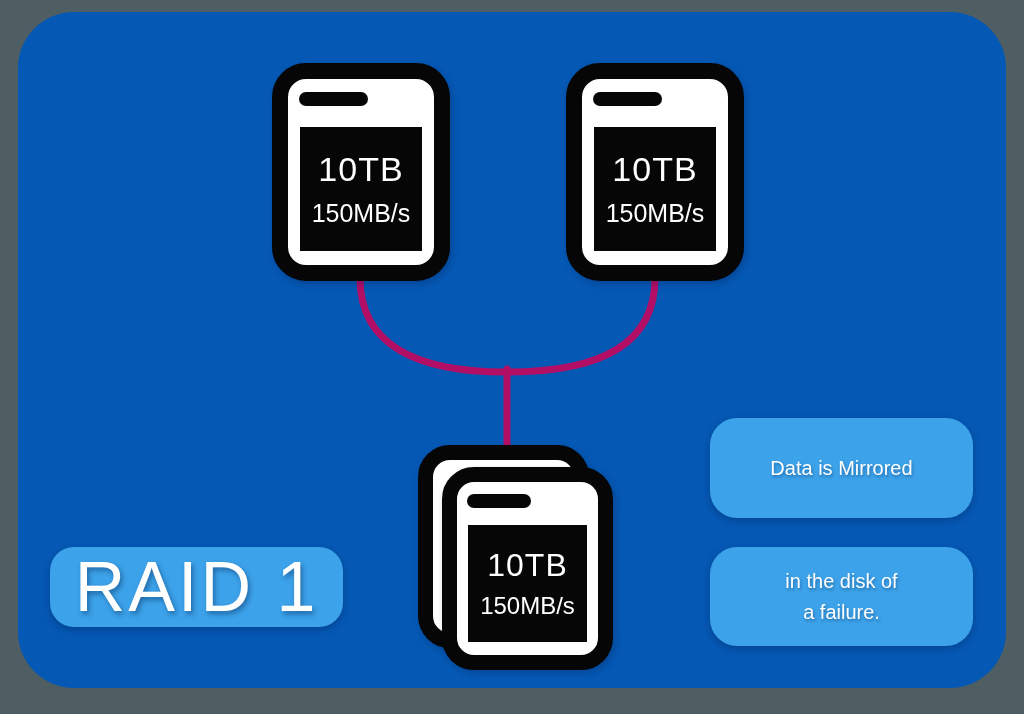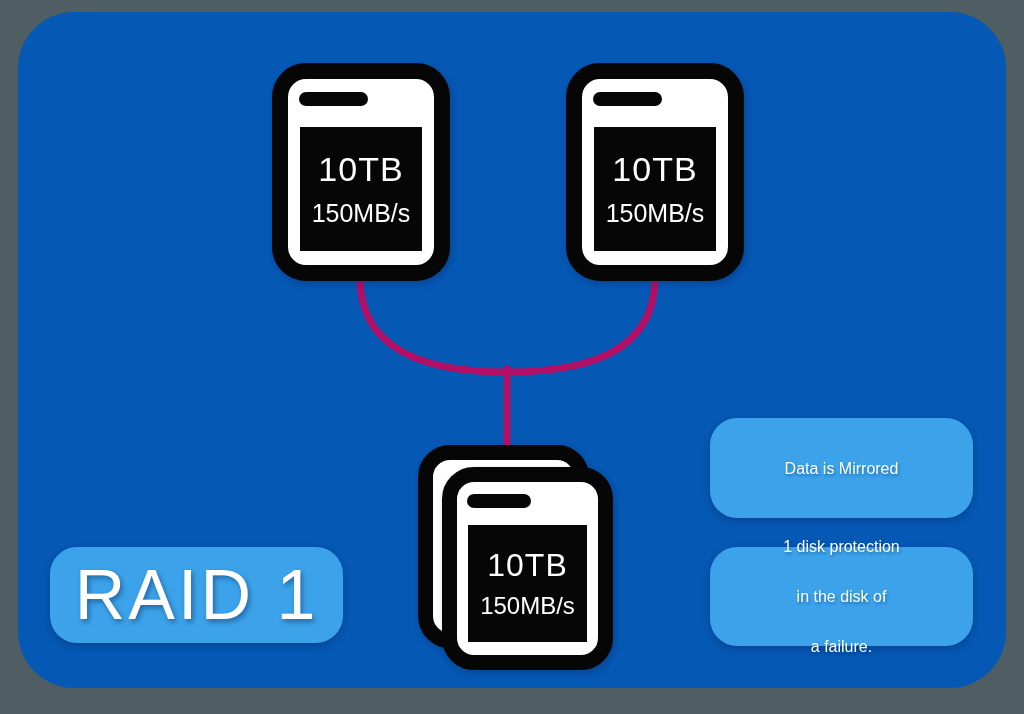--- a/index.html
+++ b/index.html
@@ -72,28 +72,28 @@
     position:absolute;
     background:var(--panel-blue,#3ca2e9);
     border-radius:27px;
     display:flex;flex-direction:column;
     align-items:center;justify-content:center;
     color:var(--text-white,#ffffff);
     box-shadow:0 3px 7px rgba(0,25,70,.30);
     text-align:center;
   }
   .raid-badge{
-    left:50px;top:547px;width:293px;height:96px;
+    left:50px;top:547px;width:293px;height:80px;
     font-size:70px;font-weight:200;letter-spacing:3px;
     text-shadow:2px 3px 5px rgba(0,35,85,.45);
+    border-radius:24px;
   }
   .note{
-    font-size:16px;font-weight:300;line-height:31px;
+    font-size:20px;font-weight:300;line-height:31px;
     text-shadow:1px 2px 3px rgba(0,35,85,.40);
-    gap:19px;
   }
   .note-mirrored{left:710px;top:418px;width:263px;height:100px;}
   .note-protection{left:710px;top:547px;width:263px;height:99px;}
 </style>
 </head>
 <body>
 
 <div class="stage">
 
   <div class="card"></div>
@@ -140,18 +140,17 @@
 
   <div class="panel raid-badge">
     <span>RAID 1</span>
   </div>
 
   <div class="panel note note-mirrored">
     <div class="note-line">Data is Mirrored</div>
   </div>
 
   <div class="panel note note-protection">
-    <div class="note-line">1 disk protection</div>
     <div class="note-line">in the disk of</div>
     <div class="note-line">a failure.</div>
   </div>
 
 </div>
 
 </body></html>

